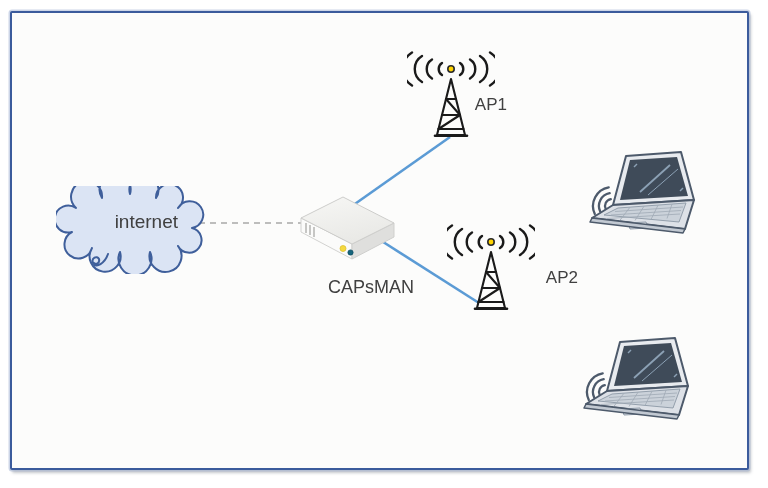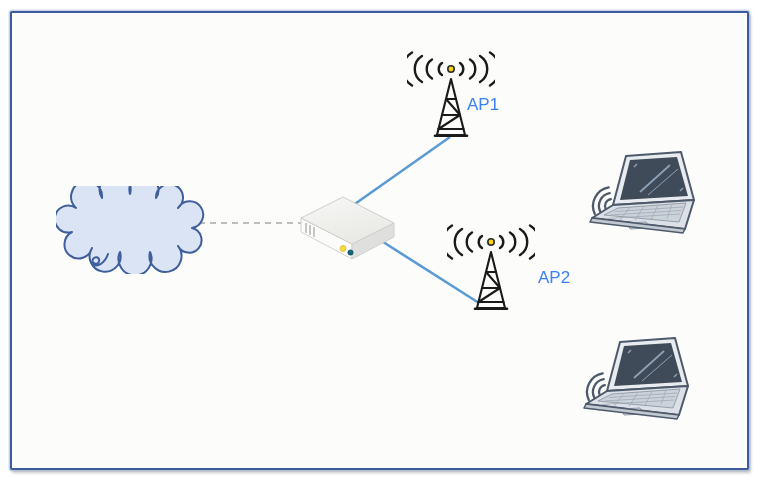--- a/index.html
+++ b/index.html
@@ -9,21 +9,21 @@
   }
   .frame{
     position:absolute;left:10px;top:11px;width:735px;height:455px;
     background:#fcfcfb;border:2px solid #3b5b9c;border-radius:2px;
     box-shadow:0 0 0 1.5px rgba(164,181,214,.55), 2px 3px 3px rgba(125,130,140,.45);
   }
   .layer{position:absolute;left:0;top:0;width:768px;height:488px;}
   .connector-layer{z-index:1;}
   .node{position:absolute;z-index:2;}
   .node-label{
-    position:absolute;z-index:3;color:#3b82f6;text-align:left;
+    position:absolute;z-index:3;color:#404040;text-align:right;
     white-space:nowrap;
   }
   .lbl-internet{left:78px;top:211px;width:100px;font-size:19px;}
   .lbl-capsman{left:292px;top:277px;width:122px;font-size:18px;}
   .lbl-ap{font-size:17px;}
   .lbl-ap1{left:467px;top:95px;width:40px;}
   .lbl-ap2{left:506px;top:268px;width:40px;margin-left:32px;}
 </style>
 </head>
 <body>
@@ -48,20 +48,21 @@
                A 13.5 13.5 0 1 1 122,22
                A 13.5 13.5 0 1 1 136,42
                A 12.5 12.5 0 1 1 122,60
                A 16 16 0 1 1 94,66
                A 16.5 16.5 0 1 1 64,66
                A 15.5 15.5 0 1 1 36,62
                A 14 14 0 1 1 16,46 Z" fill="#dbe4f4" stroke="#3f5f9b" stroke-width="2" stroke-linejoin="round"></path>
       <path d="M 52,68 C 49,77 40,83 37,77 C 35,72 41,69 43,73 C 44,77 40,79 38,77" fill="#dbe4f4" stroke="#3f5f9b" stroke-width="2" fill-opacity="0.6" stroke-linecap="round"></path>
     </svg>
   </div>
+  <div class="node-label lbl-internet">internet</div>
 
   <div class="node" style="left:298px;top:193px;">
     <svg width="100" height="76" viewBox="0 0 100 76">
       <defs>
         <linearGradient id="topg" x1="0" y1="0" x2="0.4" y2="1">
           <stop offset="0" stop-color="#f7f7f5"></stop>
           <stop offset="1" stop-color="#e9e9e6"></stop>
         </linearGradient>
       </defs>
       <polygon points="3,25 54,51 54,66 3,39" fill="#fbfbfa" stroke="#d2d2d0" stroke-width="1"></polygon>
@@ -69,20 +70,21 @@
       <polygon points="3,25 45,4 96,30 54,51" fill="url(#topg)" stroke="#cdcdcb" stroke-width="1"></polygon>
       <g stroke="#b9b9b7" stroke-width="1.6">
         <line x1="8" y1="30" x2="8" y2="40"></line>
         <line x1="12" y1="32" x2="12" y2="42"></line>
         <line x1="16" y1="34" x2="16" y2="44"></line>
       </g>
       <circle cx="45" cy="55.5" r="3" fill="#f5d93f" stroke="#ddc133" stroke-width="0.8"></circle>
       <circle cx="52.5" cy="59.5" r="2.6" fill="#16657c" stroke="#0d4f63" stroke-width="0.8"></circle>
     </svg>
   </div>
+  <div class="node-label lbl-capsman">CAPsMAN</div>
 
   <div class="node" style="left:407px;top:51px;">
     <svg width="88" height="88" viewBox="0 0 88 88">
       <g stroke="#1a1a1a" stroke-width="2.4" fill="none" stroke-linecap="round">
         <path d="M35,12 A7.1,7.1 0 0 0 35,24"></path>
         <path d="M25,8.5 A11.2,11.2 0 0 0 25,27.5"></path>
         <path d="M15,5 A15.3,15.3 0 0 0 15,31"></path>
         <path d="M5,1.5 A19.5,19.5 0 0 0 5,34.5"></path>
         <path d="M53,12 A7.1,7.1 0 0 1 53,24"></path>
         <path d="M63,8.5 A11.2,11.2 0 0 1 63,27.5"></path>

